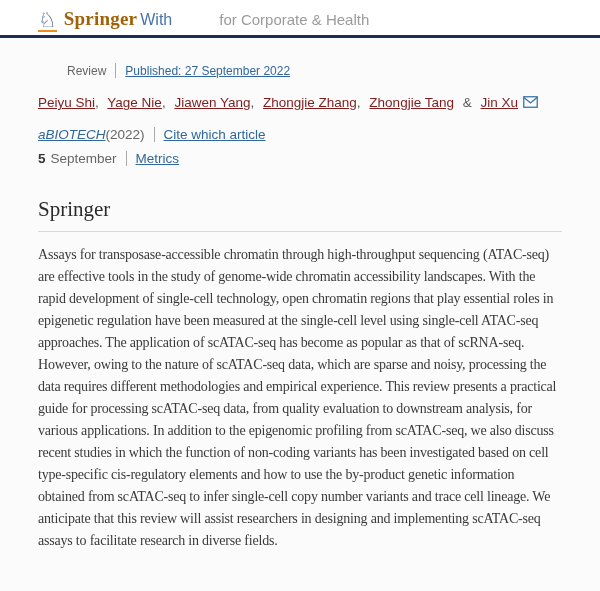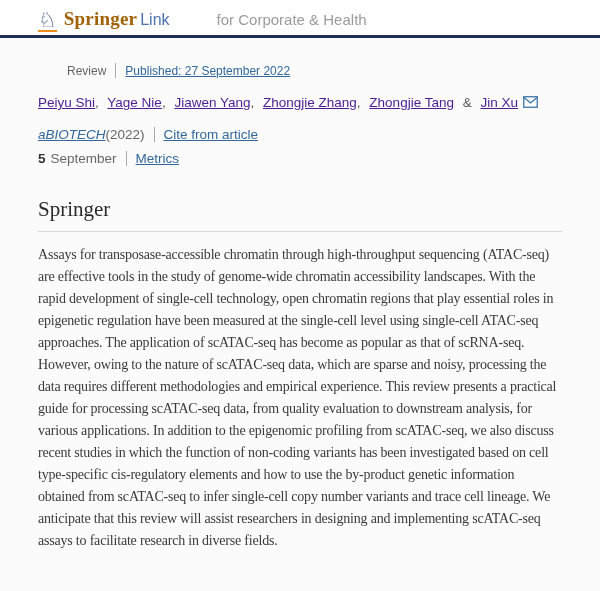--- a/index.html
+++ b/index.html
@@ -72,21 +72,21 @@
     font-weight: 400;
     font-size: 24px;
     line-height: 1.3;
     color: #333;
     margin: 13px 0 0 0;
     max-width: 545px;
     letter-spacing: 0.1px;
   }
 
   .authors-row { margin-top: 15px; font-size: 13.5px; color: #555; line-height: 1.5; }
-  .authors-row a.link { color: #4c1d95; }
+  .authors-row a.link { color: #7f1d1d; }
   .sep { color: #555; margin-right: 5px; }
   .conj { color: #555; margin: 0 5px; }
   .email-icon { margin-left: 5px; vertical-align: -1px; cursor: pointer; }
 
   .journal-row { margin-top: 13px; font-size: 13.5px; color: #666; display: flex; align-items: center; }
   .journal-name { font-style: italic; text-align: right; }
   .journal-year { color: #666; }
 
   .accesses-row { margin-top: 9px; font-size: 13.5px; color: #666; display: flex; align-items: center; }
   .accesses-count { font-weight: 700; color: #333; margin-right: 5px; }
@@ -116,21 +116,21 @@
     text-align: left;
   }
 </style>
 </head>
 <body>
 
 <header class="site-header">
   <a class="logo">
     <span class="logo-knight">♘</span>
     <span class="logo-springer">Springer</span>
-    <span class="logo-link">Link</span>
+    <span class="logo-link">With</span>
     <span class="logo-suffix">for Corporate &amp; Health</span>
   </a>
 </header>
 
 <main class="main">
 
   <div class="meta-row">
     <span>Review</span>
     <span class="vdiv"></span>
     <a class="link">Published: 27 September 2022</a>
@@ -147,21 +147,21 @@
     <a class="link">Jin Xu</a><svg class="email-icon" width="15" height="12" viewBox="0 0 15 12">
       <rect x="0.75" y="0.75" width="13.5" height="10.5" fill="none" stroke="#3d74a8" stroke-width="1.3"></rect>
       <polyline points="1,1.5 7.5,7 14,1.5" fill="none" stroke="#3d74a8" stroke-width="1.3"></polyline>
     </svg>
   </p>
 
   <div class="journal-row">
     <a class="link journal-name">aBIOTECH</a>
     <span class="journal-year">(2022)</span>
     <span class="vdiv"></span>
-    <a class="link">Cite from article</a>
+    <a class="link">Cite which article</a>
   </div>
 
   <div class="accesses-row">
     <span class="accesses-count">5</span>
     <span>September</span>
     <span class="vdiv"></span>
     <a class="link">Metrics</a>
   </div>
 
   <section class="abstract-section">

